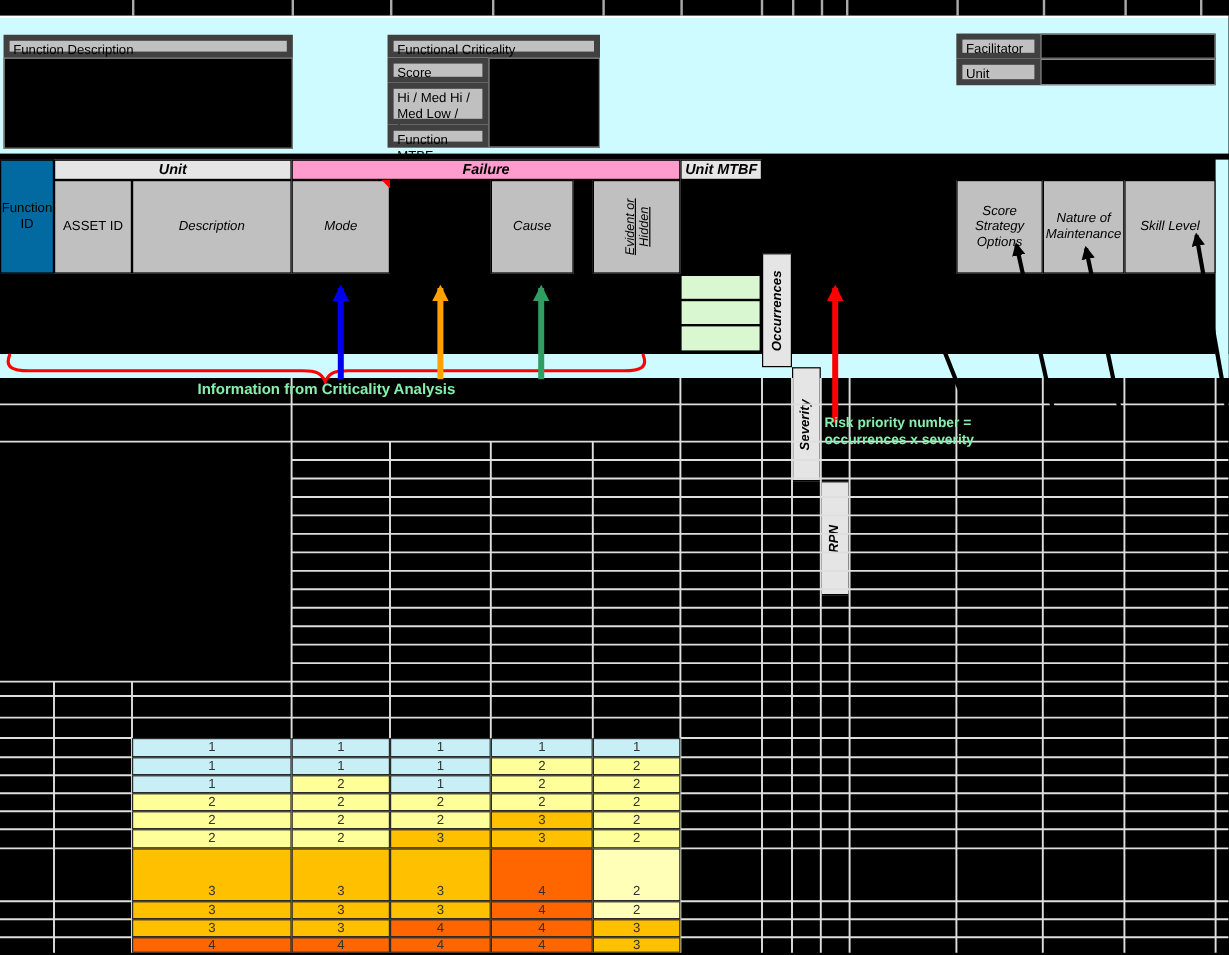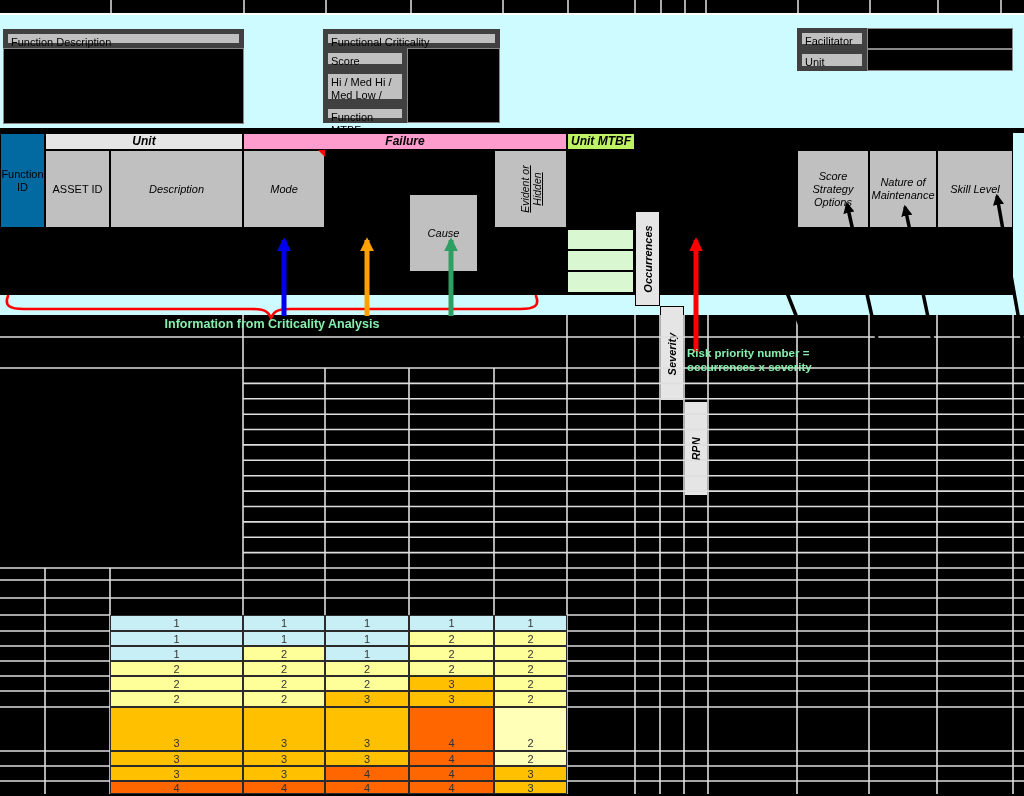--- a/index.html
+++ b/index.html
@@ -15,21 +15,21 @@
   
   .glabel{background:#C0C0C0;border:5px solid #404040;font-size:11px;padding:2px 3px;line-height:13px;white-space:pre-line;}
   .blackbox{background:#000;border:1px solid #888;}
   
   .hcell{border:1px solid #000;display:flex;align-items:center;justify-content:center;
          text-align:center;font-size:11px;line-height:13px;}
   .gray{background:#C0C0C0;}
   .peach{background:#0369a1;}
   .yellow{background:#e5e5e5;}
   .pink{background:#FF9CCE;}
-  .lgreen{background:#bef264;}
+  .lgreen{background:#e5e5e5;}
   .bi{font-style:italic;font-weight:bold;font-size:12px;}
   .it{font-style:italic;}
   .rot{position:relative;overflow:visible;}
   .rot>span{position:absolute;left:50%;top:50%;transform:translate(-50%,-50%) rotate(-90deg);
             white-space:nowrap;display:block;}
   .rot.wrap>span{white-space:normal;width:72px;line-height:12px;}
   
   .gcell{background:#D9F7D0;}
   
   #matrix{left:110px;top:615px;width:457px;height:179px;display:grid;
@@ -86,21 +86,21 @@
   <div class="abs blackbox" style="left:867px;top:49px;width:146px;height:22px;"></div>
 
   <div class="abs hcell peach" style="left:0;top:133px;width:45px;height:95px;">Function ID</div>
   <div class="abs hcell yellow bi" style="left:45px;top:133px;width:198px;height:17px;">Unit</div>
   <div class="abs hcell pink bi" style="left:243px;top:133px;width:324px;height:17px;">Failure</div>
   <div class="abs hcell lgreen bi" style="left:567px;top:133px;width:68px;height:17px;">Unit MTBF</div>
 
   <div class="abs hcell gray" style="left:45px;top:150px;width:65px;height:78px;">ASSET ID</div>
   <div class="abs hcell gray it" style="left:110px;top:150px;width:133px;height:78px;">Description</div>
   <div class="abs hcell gray it" style="left:243px;top:150px;width:82px;height:78px;">Mode</div>
-  <div class="abs hcell gray it" style="left:409px;top:150px;width:69px;height:78px;margin-top:44px;">Cause</div>
+  <div class="abs hcell gray it" style="left:409px;top:150px;width:69px;height:78px;">Cause</div>
   <div class="abs hcell gray it rot wrap" style="left:494px;top:150px;width:73px;height:78px;">
     <span style="font-size:10.5px;text-decoration:underline;">Evident or Hidden</span>
   </div>
   <div class="abs hcell yellow bi rot" style="left:635px;top:133px;width:25px;height:95px;">
     <span style="font-size:11px;">Occurrences</span>
   </div>
   <div class="abs hcell yellow bi rot" style="left:660px;top:133px;width:24px;height:95px;">
     <span style="font-size:11px;">Severity</span>
   </div>
   <div class="abs hcell yellow bi rot" style="left:684px;top:133px;width:24px;height:95px;">

